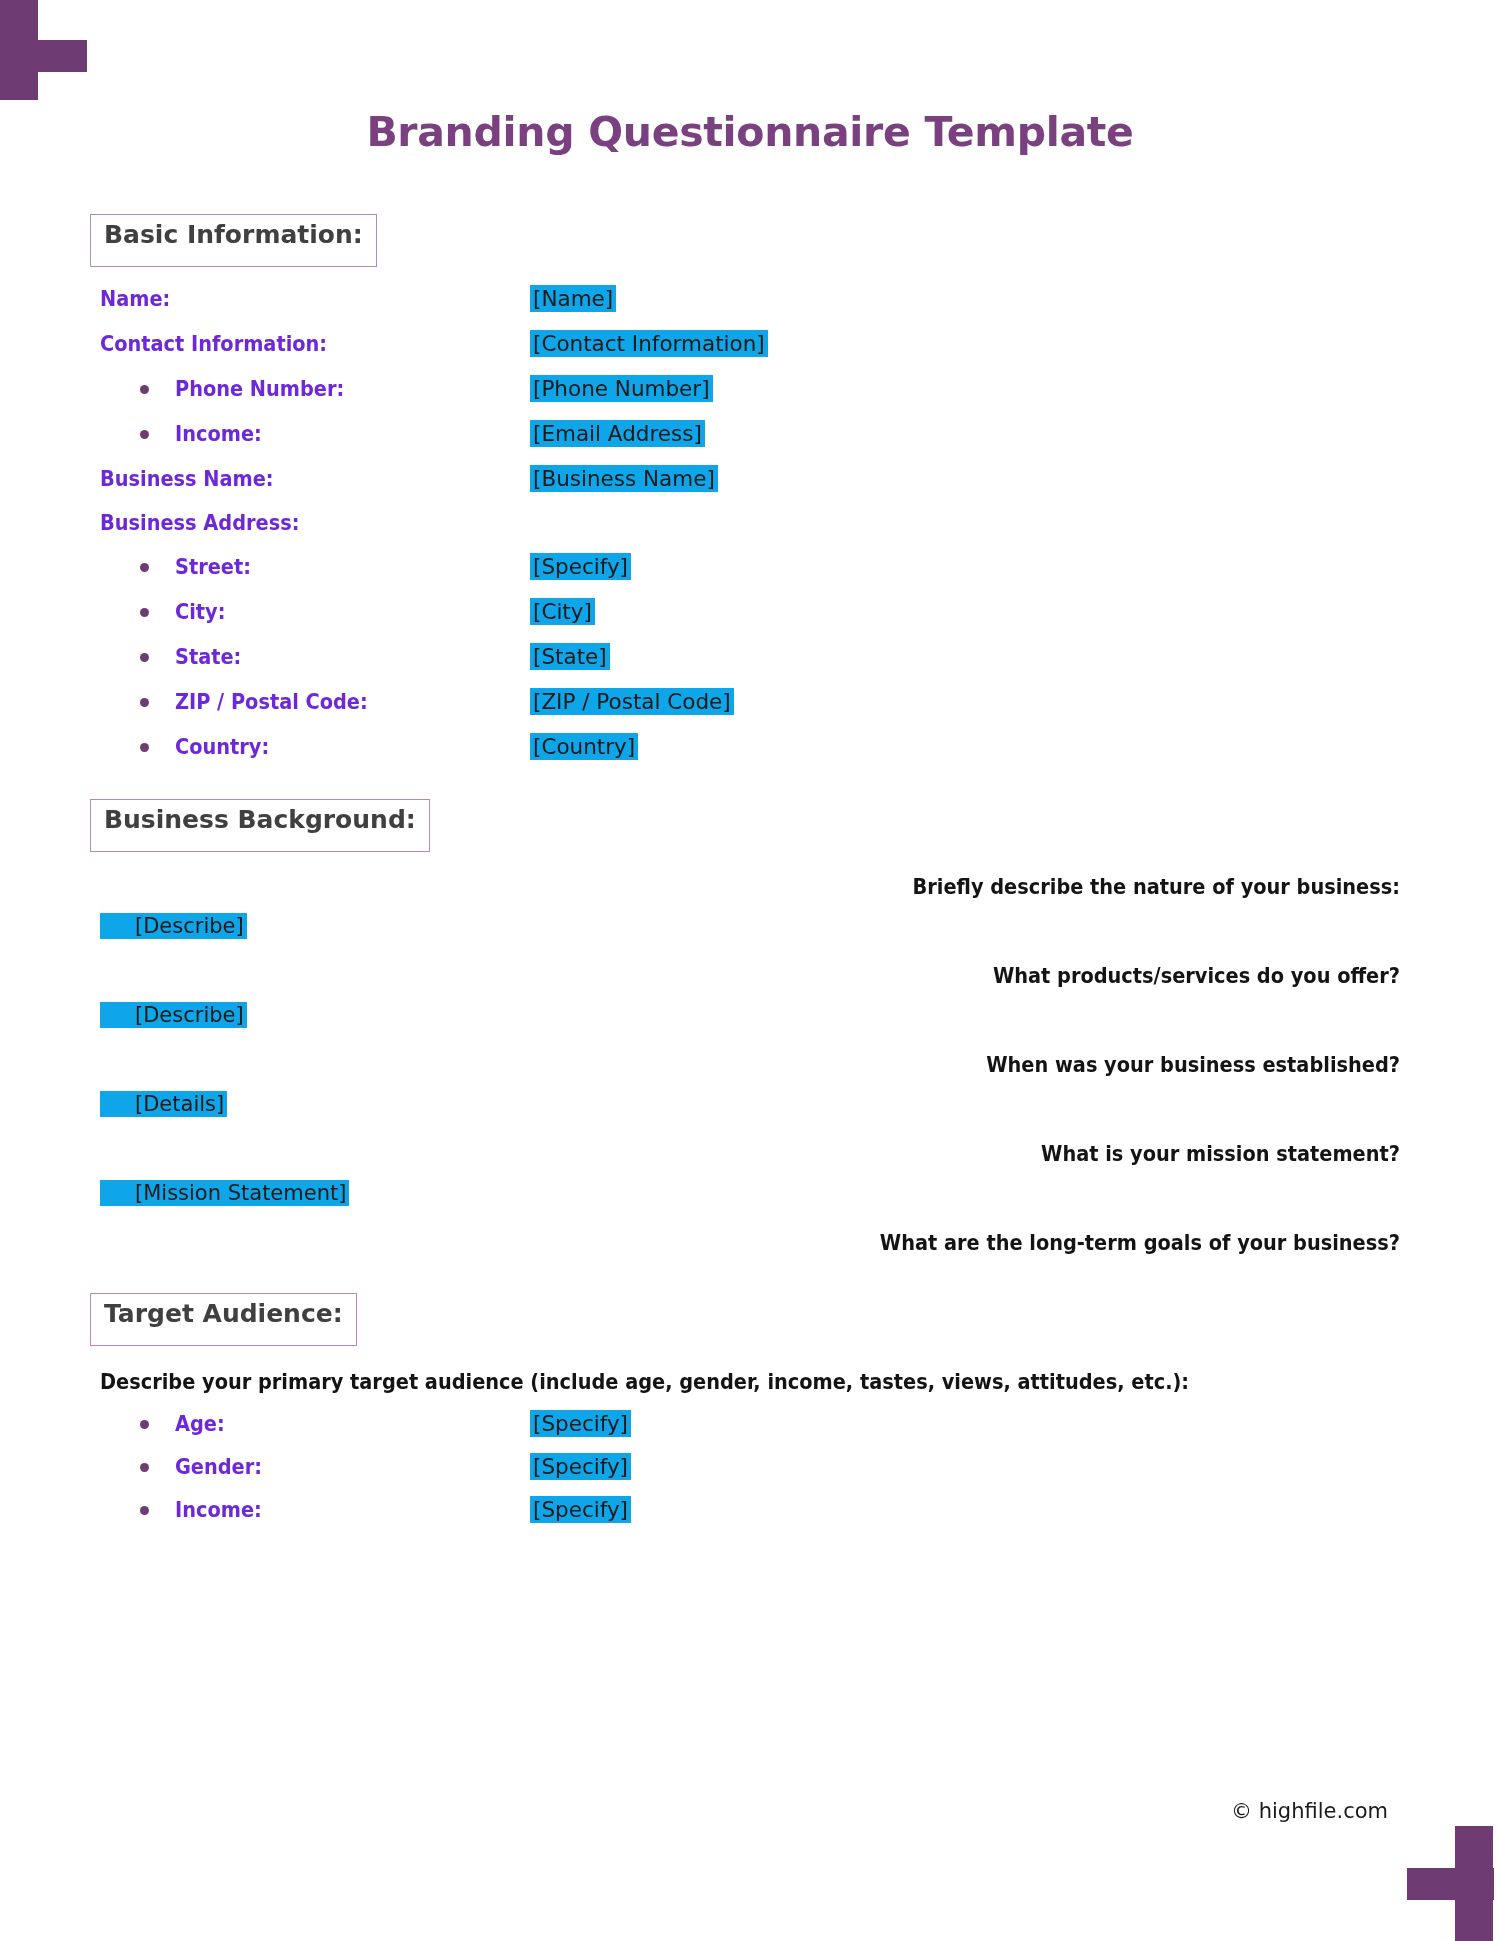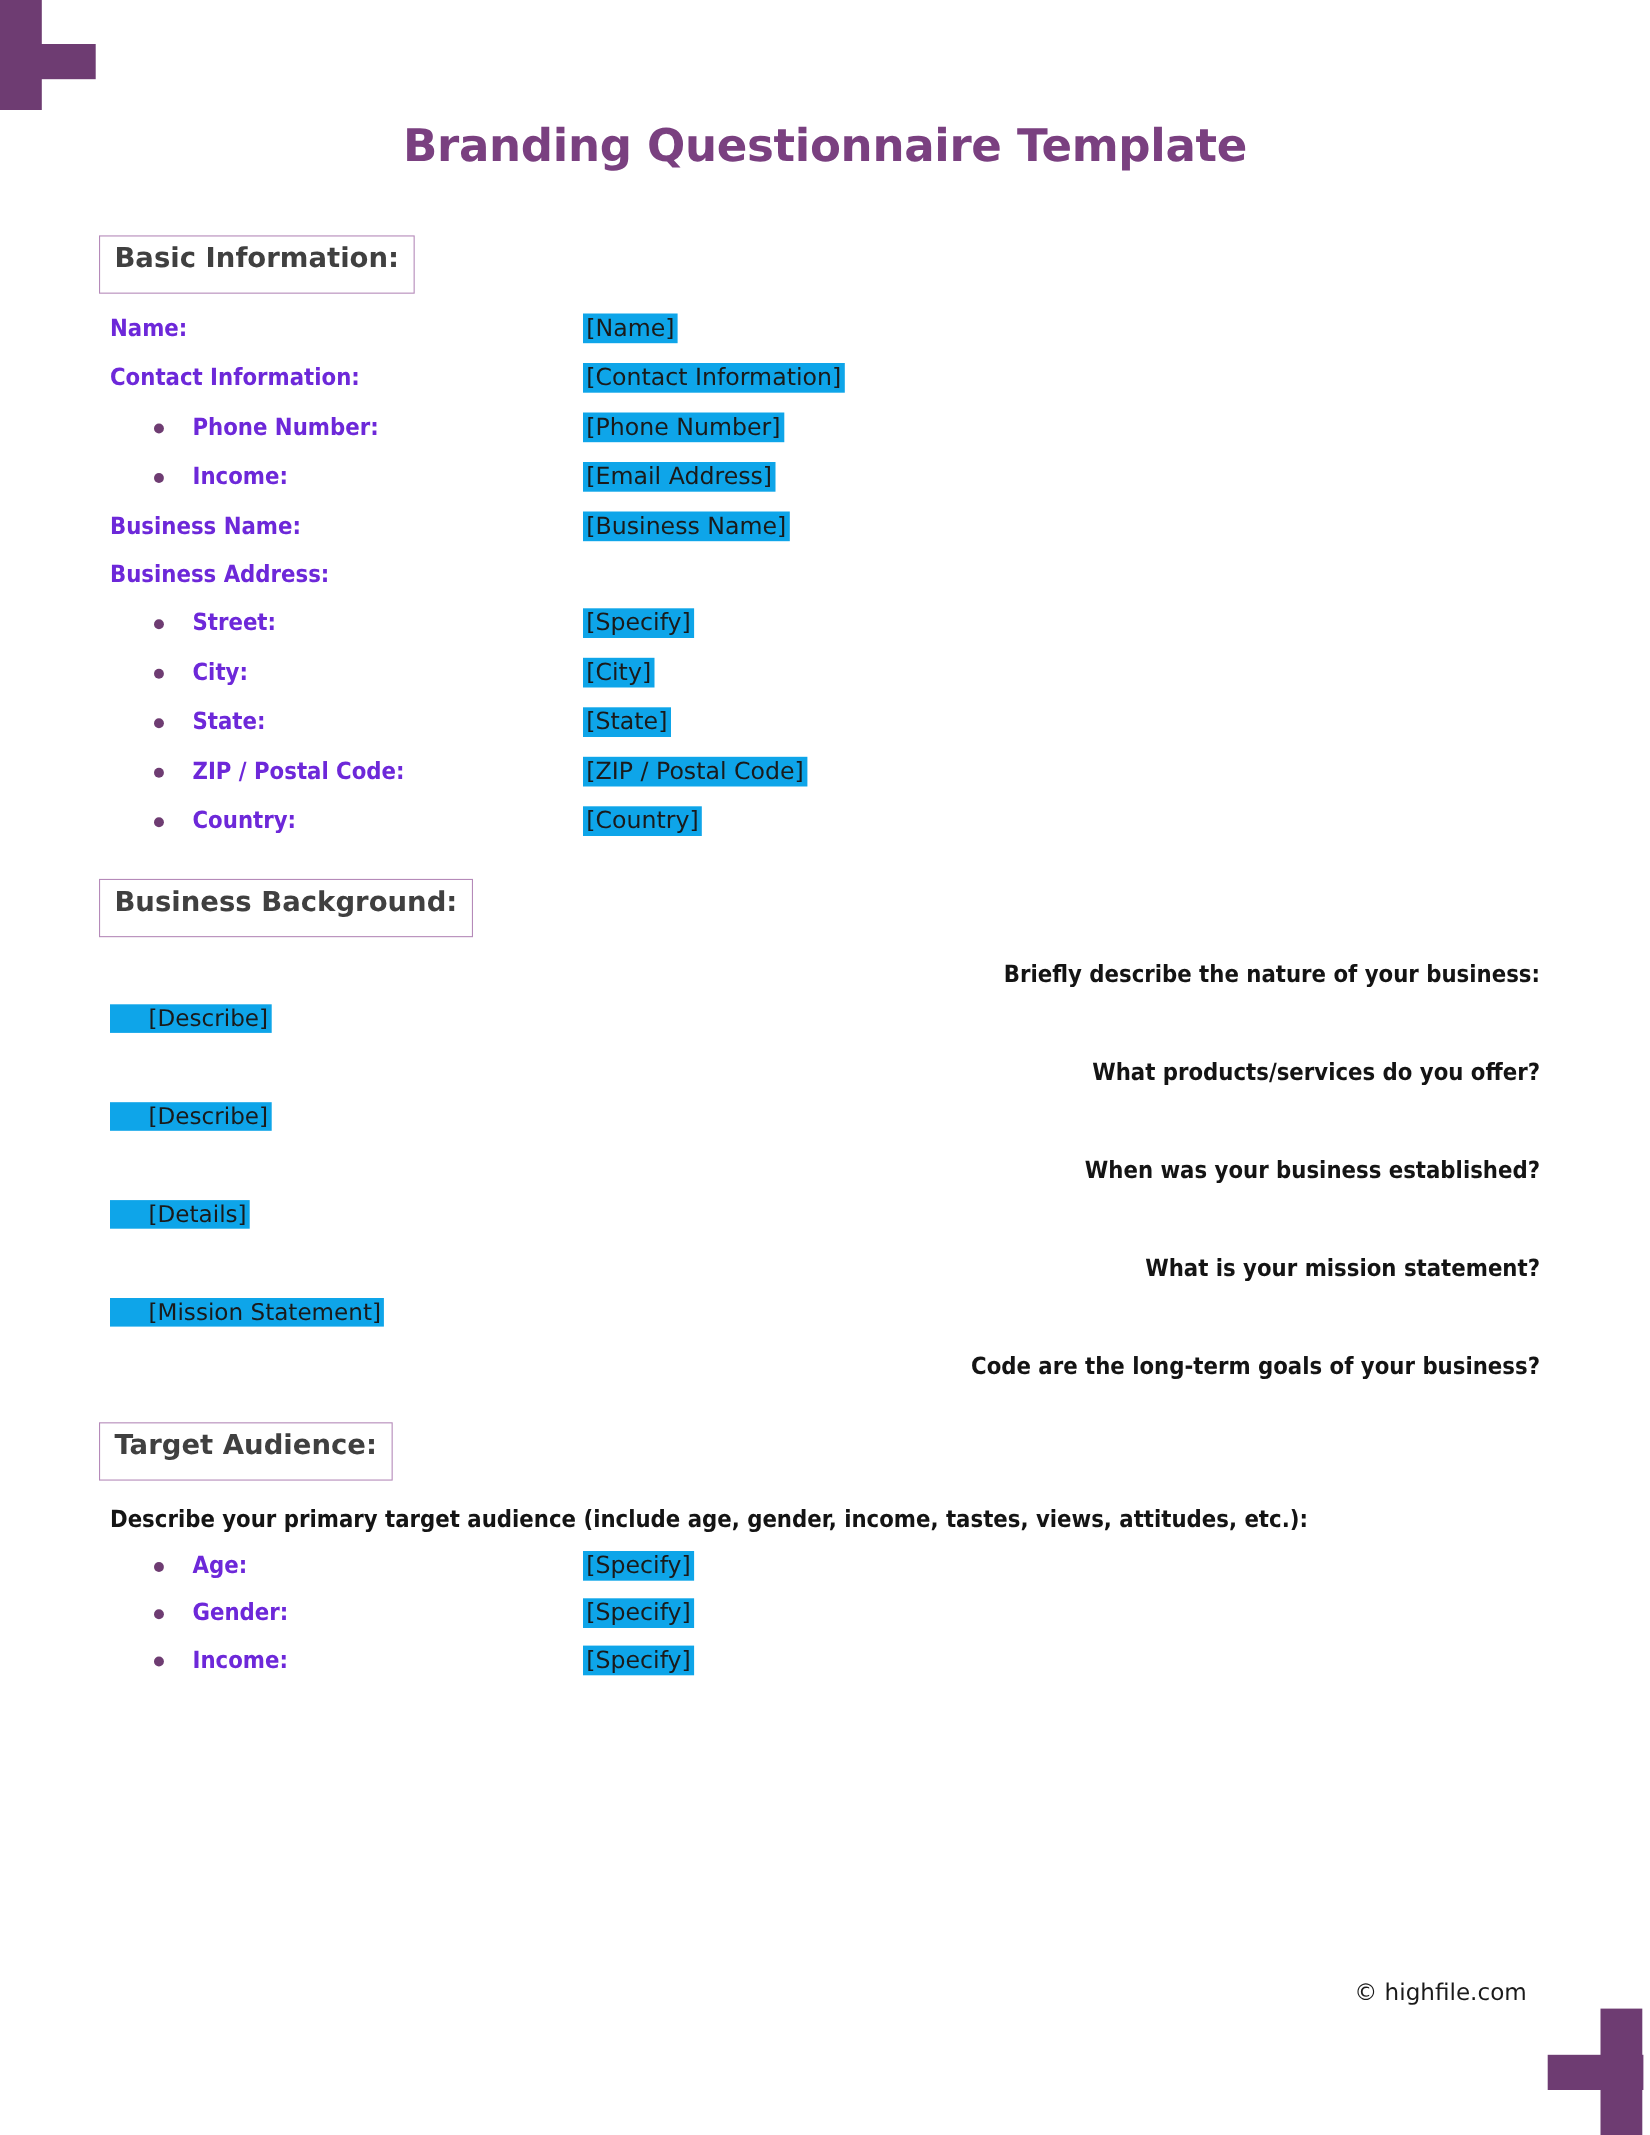--- a/index.html
+++ b/index.html
@@ -255,21 +255,21 @@
   <div class="question">When was your business established?</div>
   <div class="answer">
     <span class="value">[Details]</span>
   </div>
 
   <div class="question">What is your mission statement?</div>
   <div class="answer">
     <span class="value">[Mission Statement]</span>
   </div>
 
-  <div class="question">Code are the long-term goals of your business?</div>
+  <div class="question">What are the long-term goals of your business?</div>
 
   <div class="section-wrap">
     <div class="section-head" id="section-target-audience">Target Audience:</div>
   </div>
 
   <div class="audience-intro">Describe your primary target audience (include age, gender, income, tastes, views, attitudes, etc.):</div>
 
   <div class="field-row tight">
     <div class="label bulleted">
       <span class="bullet-dot"></span>

